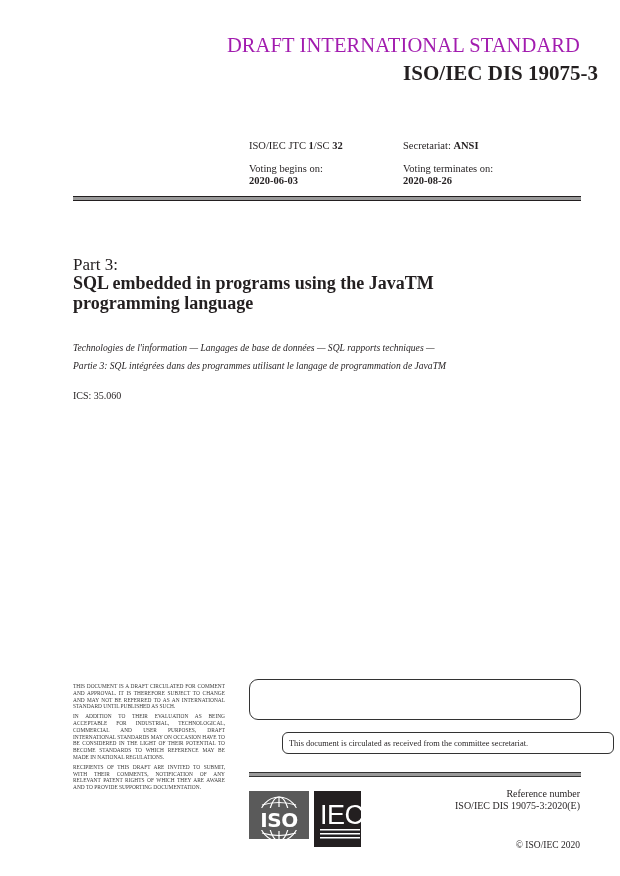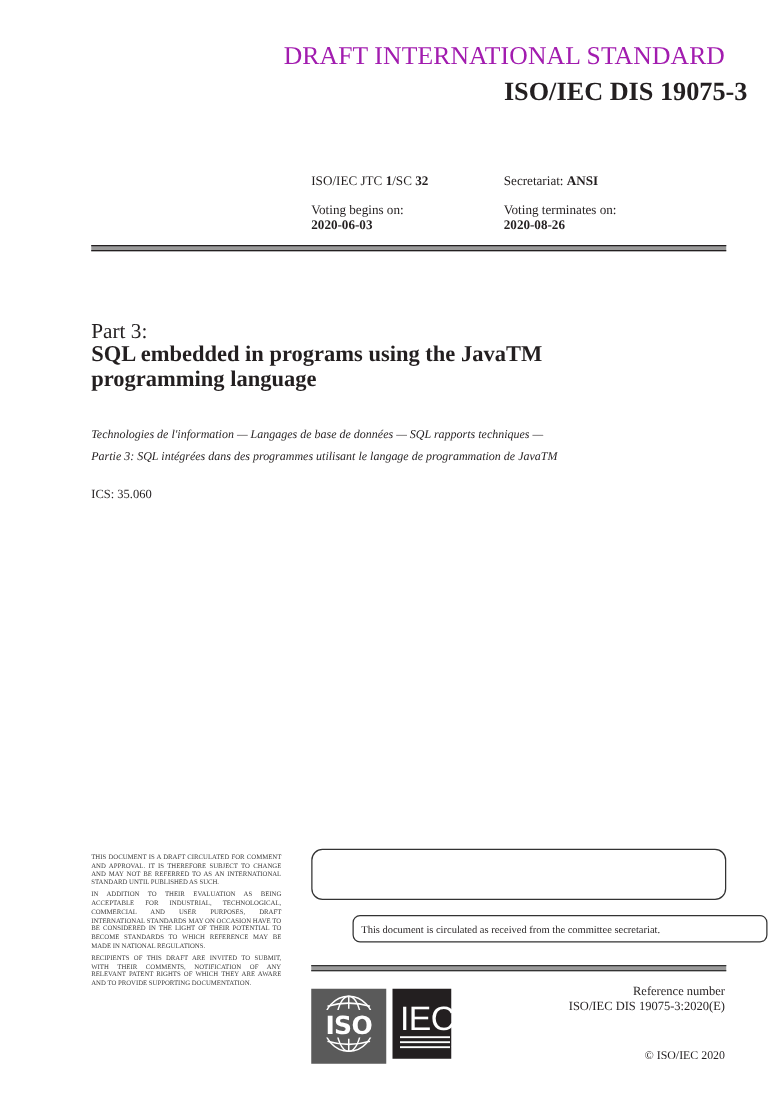--- a/index.html
+++ b/index.html
@@ -125,21 +125,21 @@
     .rule-bottom {
       left: 249px; width: 332px; top: 772px;
       height: 3px;
       border-top: 1px solid #333;
       border-bottom: 1px solid #333;
       background: #9a9a9a;
     }
 
     
     .logo-iso {
-      left: 249px; top: 791px; width: 60px; height: 60px;
+      left: 249px; top: 791px; width: 60px; height: 48px;
       background: #5a5a5a;
     }
     .logo-iec {
       left: 314px; top: 791px; width: 47px; height: 56px;
       background: #231f20;
     }
 
     .ref {
       right: 40px; top: 788px;
       font-family: Liberation Serif, serif;

